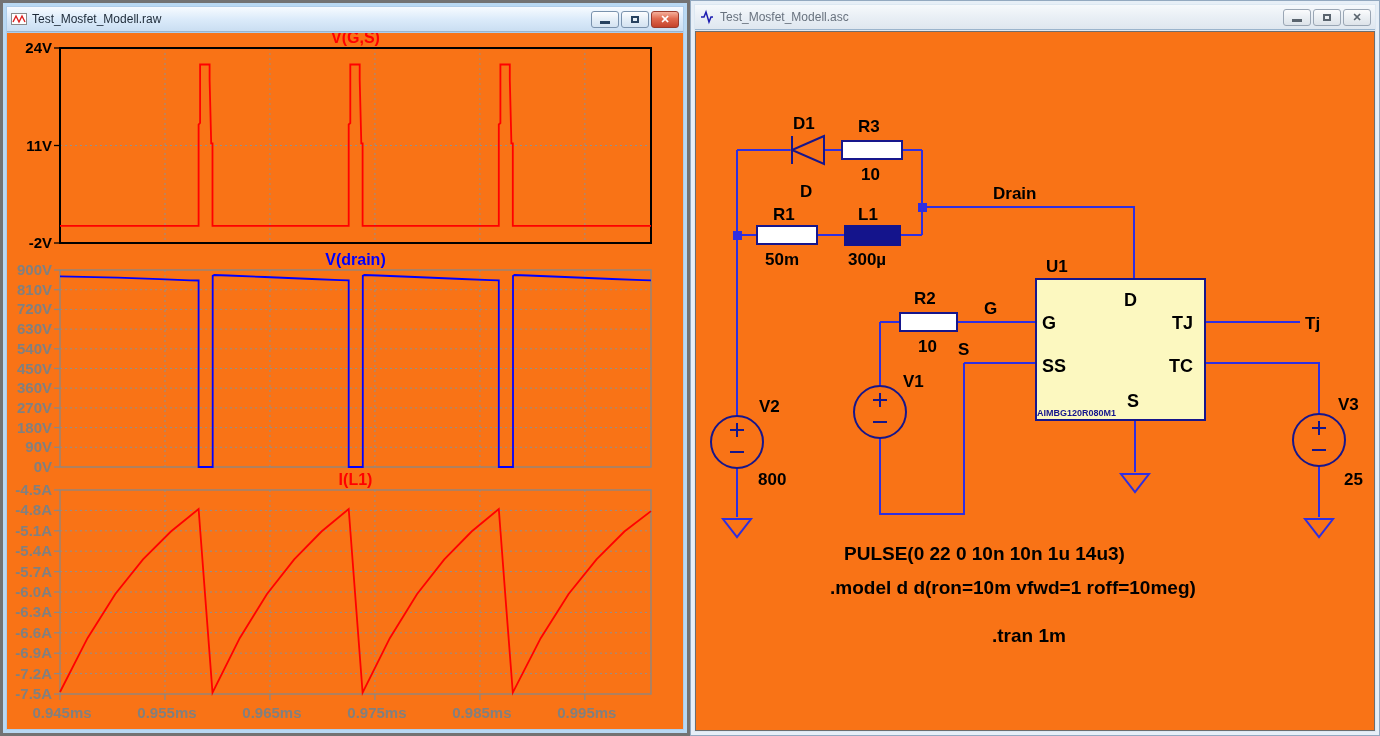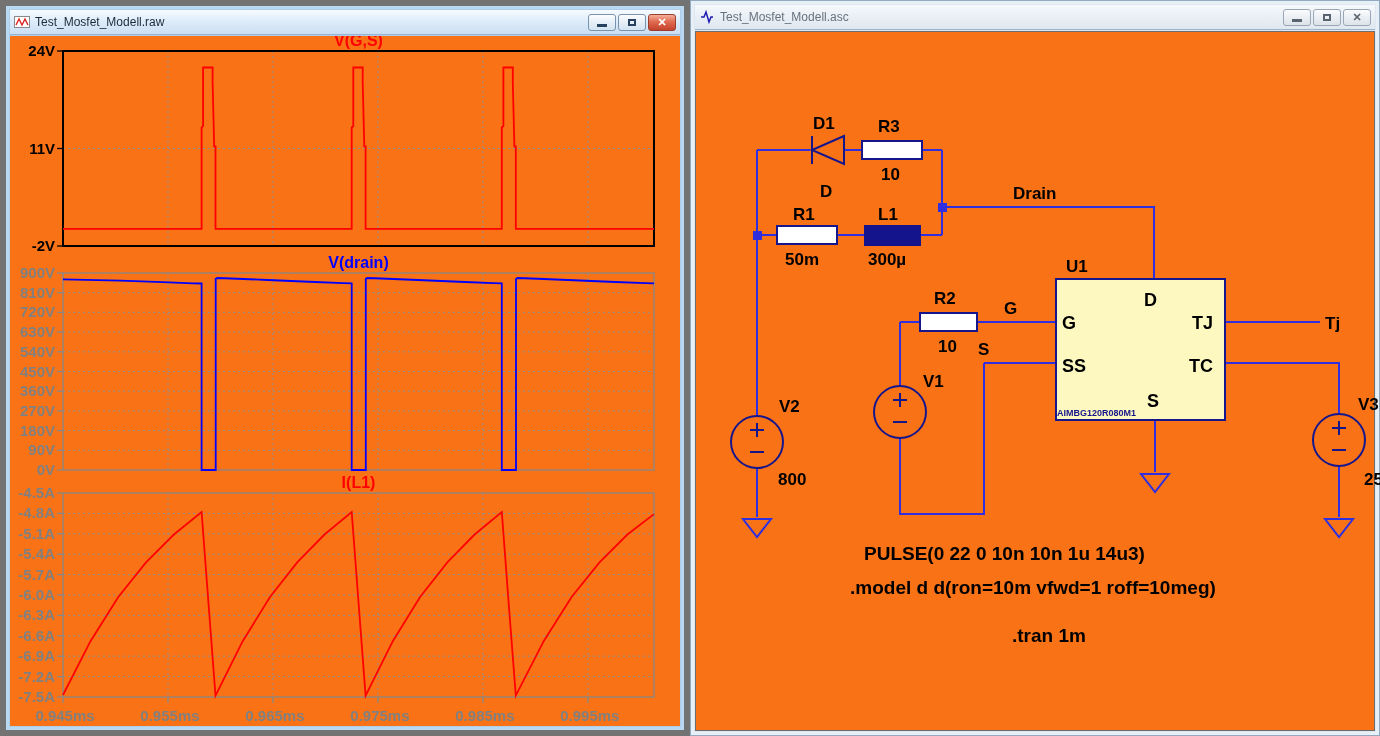--- a/index.html
+++ b/index.html
@@ -1,19 +1,19 @@
 <!DOCTYPE html>
 <html><head>
 <meta charset="utf-8">
 <style>
   html,body{margin:0;padding:0;width:1380px;height:736px;overflow:hidden;
     font-family:"Liberation Sans",sans-serif;background:#c8d4e2;}
   .win{position:absolute;top:0;height:736px;box-sizing:border-box;}
   
-  #win-left{left:0;width:690px;border:6px solid #737373;background:#aecdea;
+  #win-left{left:0;width:690px;border:3px solid #737373;background:#aecdea;
     box-shadow:inset 0 0 0 3px #b9d9f3;}
   #win-right{left:690px;width:690px;border:1px solid #93a9c0;background:#dde8f2;
     box-shadow:inset 0 0 0 3px #e7eff7;}
   .titlebar{position:absolute;left:4px;right:4px;top:4px;height:25px;
     display:flex;align-items:center;padding:0 4px;box-sizing:border-box;
     border-bottom:1px solid #9ab4cd;}
   #win-left .titlebar{background:linear-gradient(#f7fbff,#dcebfa 50%,#cadef2);}
   #win-right .titlebar{background:linear-gradient(#f6f9fc,#e9eff5 50%,#dfe7ef);}
   .title-text{font-size:12px;margin-left:5px;flex:1;white-space:nowrap;overflow:hidden;}
   #win-left .title-text{color:#1d2a38;}
@@ -25,21 +25,21 @@
   #win-left .wbtn{border:1px solid #7a93ad;background:linear-gradient(#fdfeff,#e7f0f8 45%,#d3e3f1);}
   #win-left .wbtn.close{border:1px solid #9a3c2e;background:linear-gradient(#f5b09b,#e06a4f 45%,#c4432c);}
   #win-right .wbtn{border:1px solid #9aa6b4;background:linear-gradient(#fbfcfd,#ecf0f4 45%,#dde3e9);}
   .glyph-min{width:10px;height:3px;background:#27425f;margin-top:6px;}
   #win-right .glyph-min{background:#5a646e;}
   .glyph-restore{width:8px;height:7px;border:2px solid #27425f;box-sizing:border-box;}
   #win-right .glyph-restore{border-color:#5a646e;}
   .glyph-x{font-size:11px;font-weight:bold;color:#fff;line-height:1;}
   #win-right .glyph-x{color:#5a646e;}
   .content{position:absolute;left:4px;right:4px;top:30px;bottom:4px;background:#f97316;}
-  #win-right .content{border:1px solid #6d6d6d;box-sizing:border-box;padding-left:20px;}
+  #win-right .content{border:1px solid #6d6d6d;box-sizing:border-box;}
   svg text{font-family:"Liberation Sans",sans-serif;}
 </style>
 </head>
 <body>
 
 <div class="win" id="win-left">
   <div class="titlebar">
     <svg class="win-icon" viewBox="0 0 16 16">
       <rect x="0.5" y="2.5" width="15" height="11" fill="#fff" stroke="#8a8a8a"></rect>
       <polyline points="2,11 5,5 8,11 11,5 14,11" fill="none" stroke="#d22" stroke-width="1.4"></polyline>

